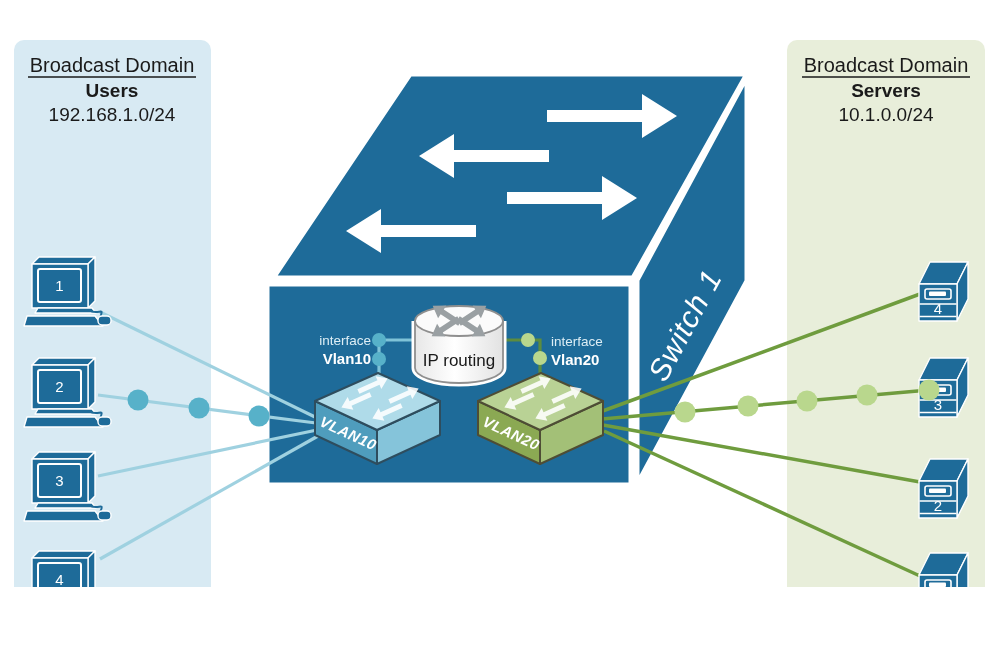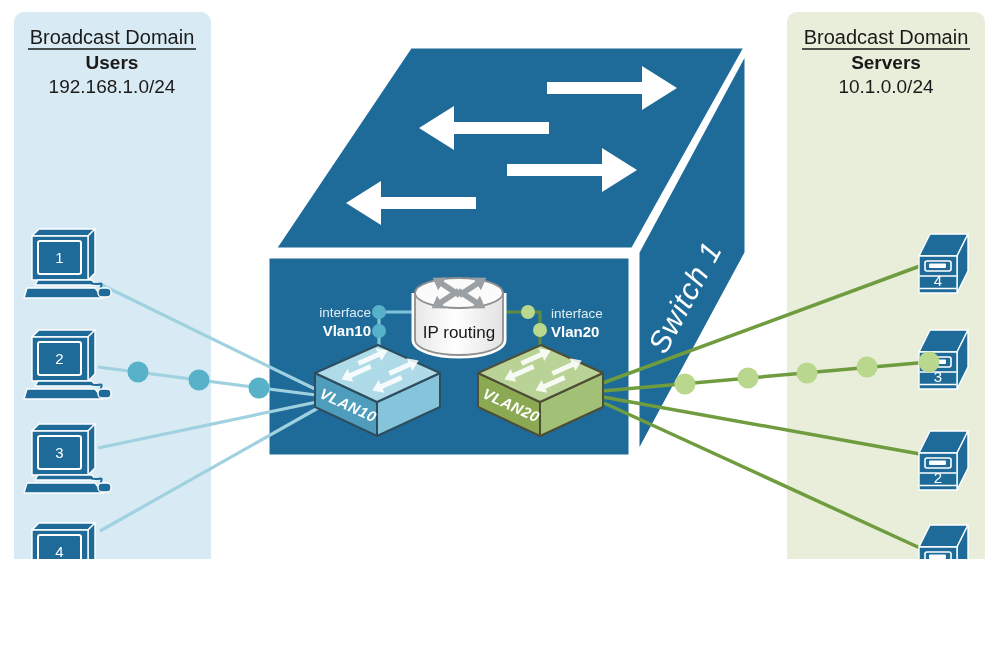--- a/index.html
+++ b/index.html
@@ -5,21 +5,21 @@
   :root{
     --switch-body:#1e6b99; --device-body:#1e6b99;
     --users-panel-bg:#d8eaf3; --servers-panel-bg:#e8eeda;
     --user-link:#9fd1e0; --user-link-dot:#57b1c9;
     --server-link:#6f9c3e; --server-link-dot:#b9d78d;
     --vlan10-top:#afdbe9; --vlan10-front:#4f9dbd; --vlan10-side:#85c4da;
     --vlan20-top:#b9d295; --vlan20-front:#8ba953; --vlan20-side:#a3c077;
     --router-fill:#f4f4f4; --text-color:#1a1a1a;
   }
   html,body{margin:0;padding:0;background:#fff;}
-  .stage{width:1000px;height:559px;position:relative;font-family:"Liberation Sans",sans-serif;}
+  .stage{width:1000px;height:559px;position:relative;font-family:"Liberation Sans",sans-serif;margin-top:28px;}
   svg{display:block}
   text{font-family:"Liberation Sans",sans-serif;}
   .panel-users{fill:var(--users-panel-bg);}
   .panel-servers{fill:var(--servers-panel-bg);}
   .f-switch{fill:var(--switch-body);stroke:#fff;stroke-width:5;stroke-linejoin:round;}
   .f-dev{fill:var(--device-body);stroke:#fff;stroke-width:1.4;stroke-linejoin:round;}
   .scr{fill:none;stroke:#fff;stroke-width:2;}
   .slot{fill:none;stroke:#fff;stroke-width:1.6;}
   .slotbar{fill:#fff;}
   .wline{stroke:#fff;stroke-width:1.5;}

